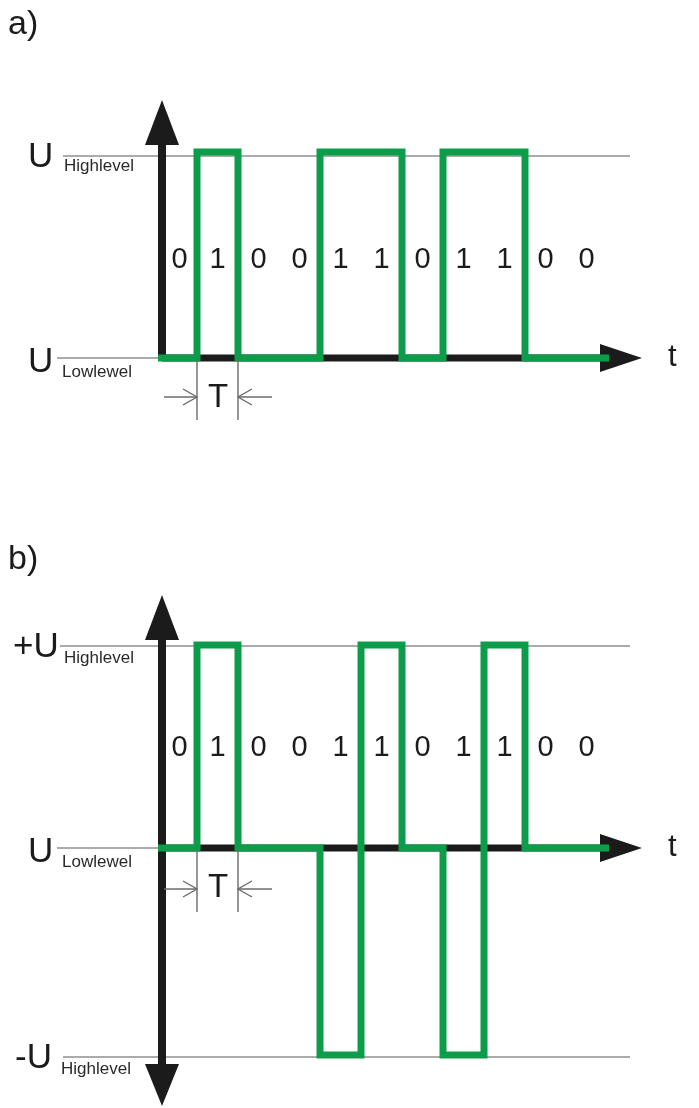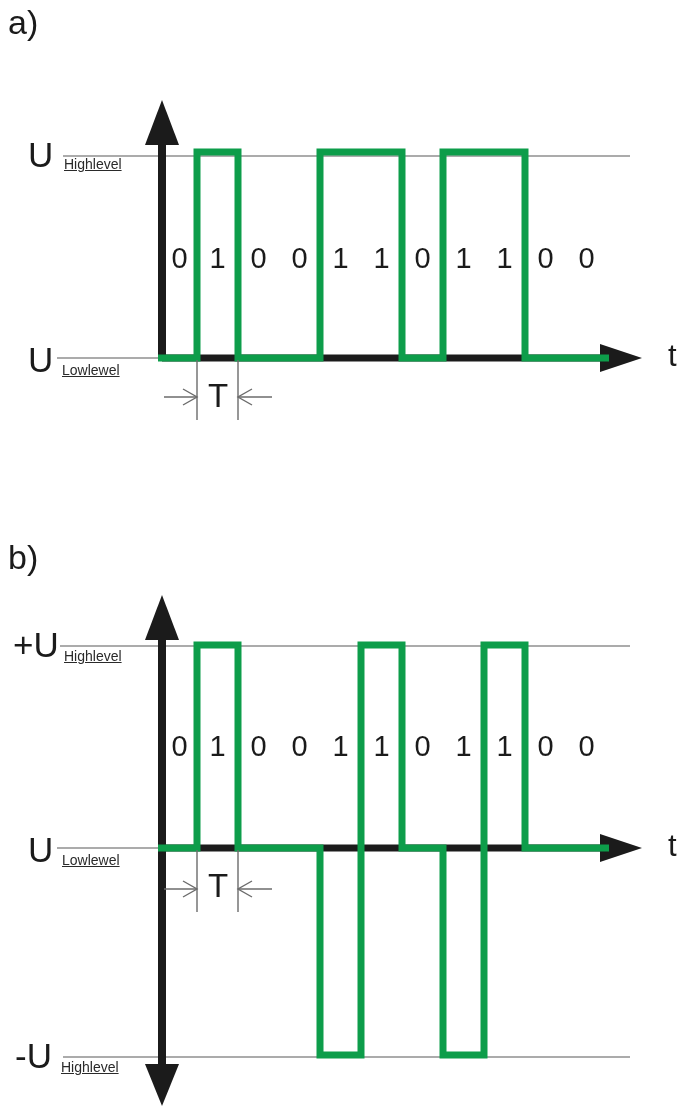--- a/index.html
+++ b/index.html
@@ -5,21 +5,21 @@
 <style>
   html,body{margin:0;padding:0;background:#ffffff;}
   #stage{
     position:relative;width:699px;height:1108px;background:#ffffff;
     font-family:"Liberation Sans",sans-serif;color:#1b1b1b;overflow:hidden;
   }
   #diagram-svg{position:absolute;left:0;top:0;}
   .lbl{position:absolute;line-height:1;white-space:nowrap;color:#1b1b1b;}
   .corner{font-size:34px;}
   .biglabel{font-size:35px;}
-  .sublabel{font-size:14px;color:#2a2a2a;text-decoration:underline;}
+  .sublabel{font-size:17px;color:#2a2a2a;}
   .tlabel{font-size:31px;}
   .periodlabel{font-size:33px;width:34px;text-align:center;}
   .bit{position:absolute;width:26px;text-align:center;font-size:29px;line-height:1;}
 </style>
 </head>
 <body>
 
 <div id="stage">
 
   <svg id="diagram-svg" width="699" height="1108" viewBox="0 0 699 1108">

